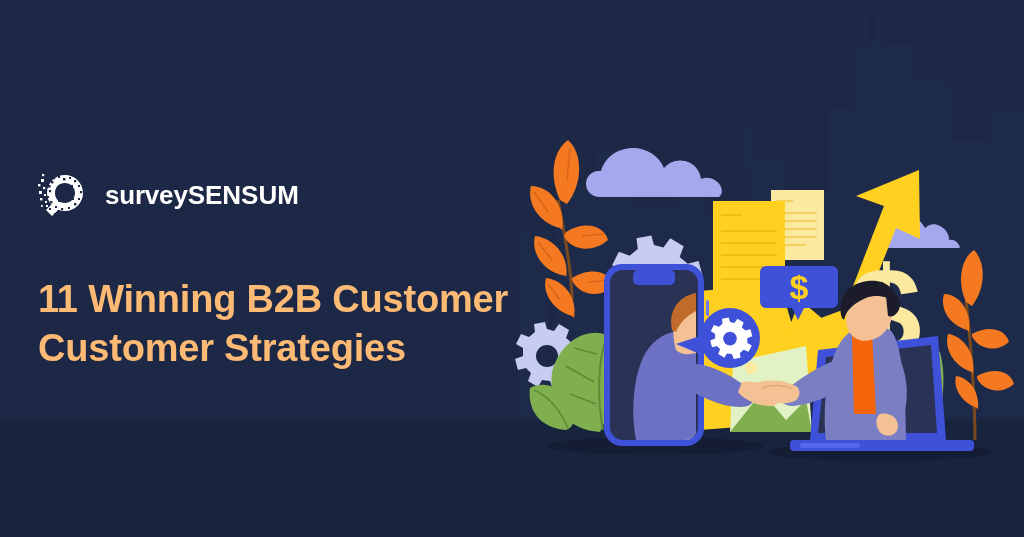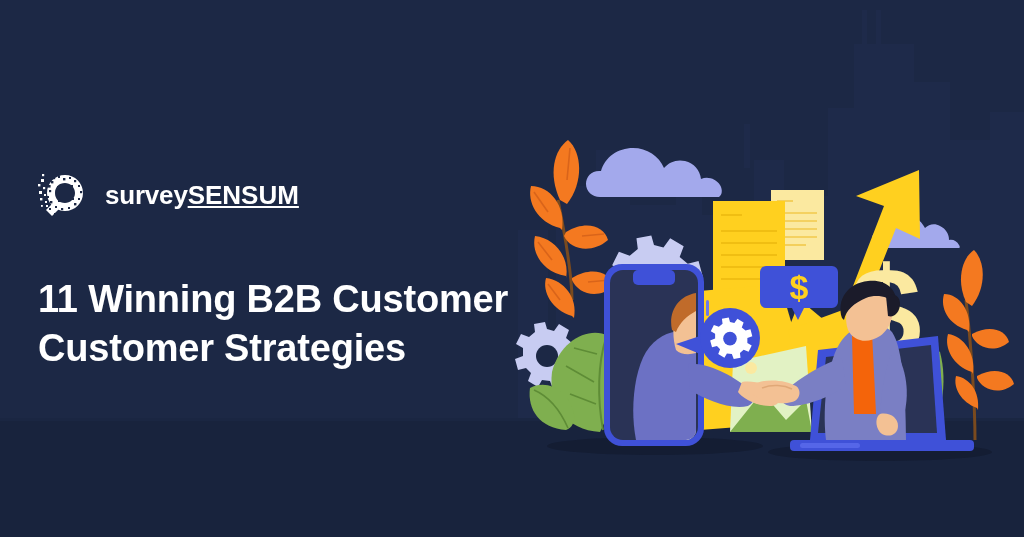--- a/index.html
+++ b/index.html
@@ -20,26 +20,26 @@
   .logo{
     position:absolute; left:38px; top:172px;
     display:flex; align-items:center; gap:9px;
   }
   .logo-mark{ width:50px; height:46px; display:block; }
   .logo-word{
     font-size:26px; letter-spacing:-0.2px;
     color:#ffffff; white-space:nowrap; line-height:1;
   }
   .logo-word .lw-light{ font-weight:700;margin-left:8px; }
-  .logo-word .lw-bold{ font-weight:700; letter-spacing:0px;text-decoration:underline; }
+  .logo-word .lw-bold{ font-weight:700; letter-spacing:0px; }
   
   .headline{
     position:absolute; left:38px; top:275px;
     width:520px;
-    color:#ffffff;
+    color:#fdba74;
     font-size:38px; font-weight:700;
     line-height:1.28;
     letter-spacing:-0.2px;
   }
   .headline .hl-line{ display:block; }
   
   .art{ position:absolute; left:0; top:0; width:1024px; height:537px; }
 </style>
 </head>
 <body>

